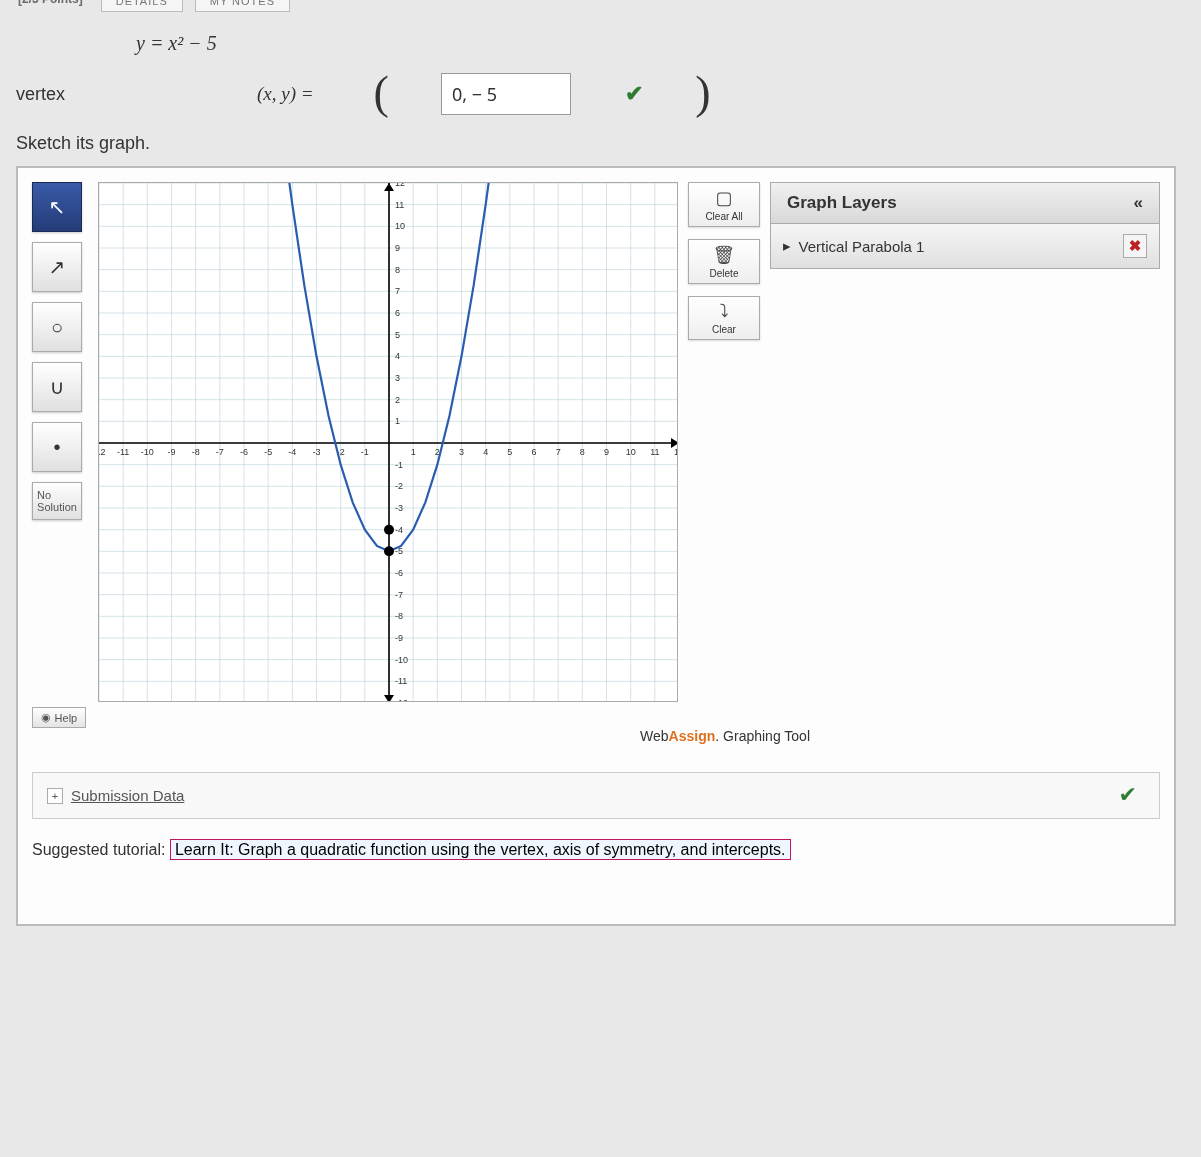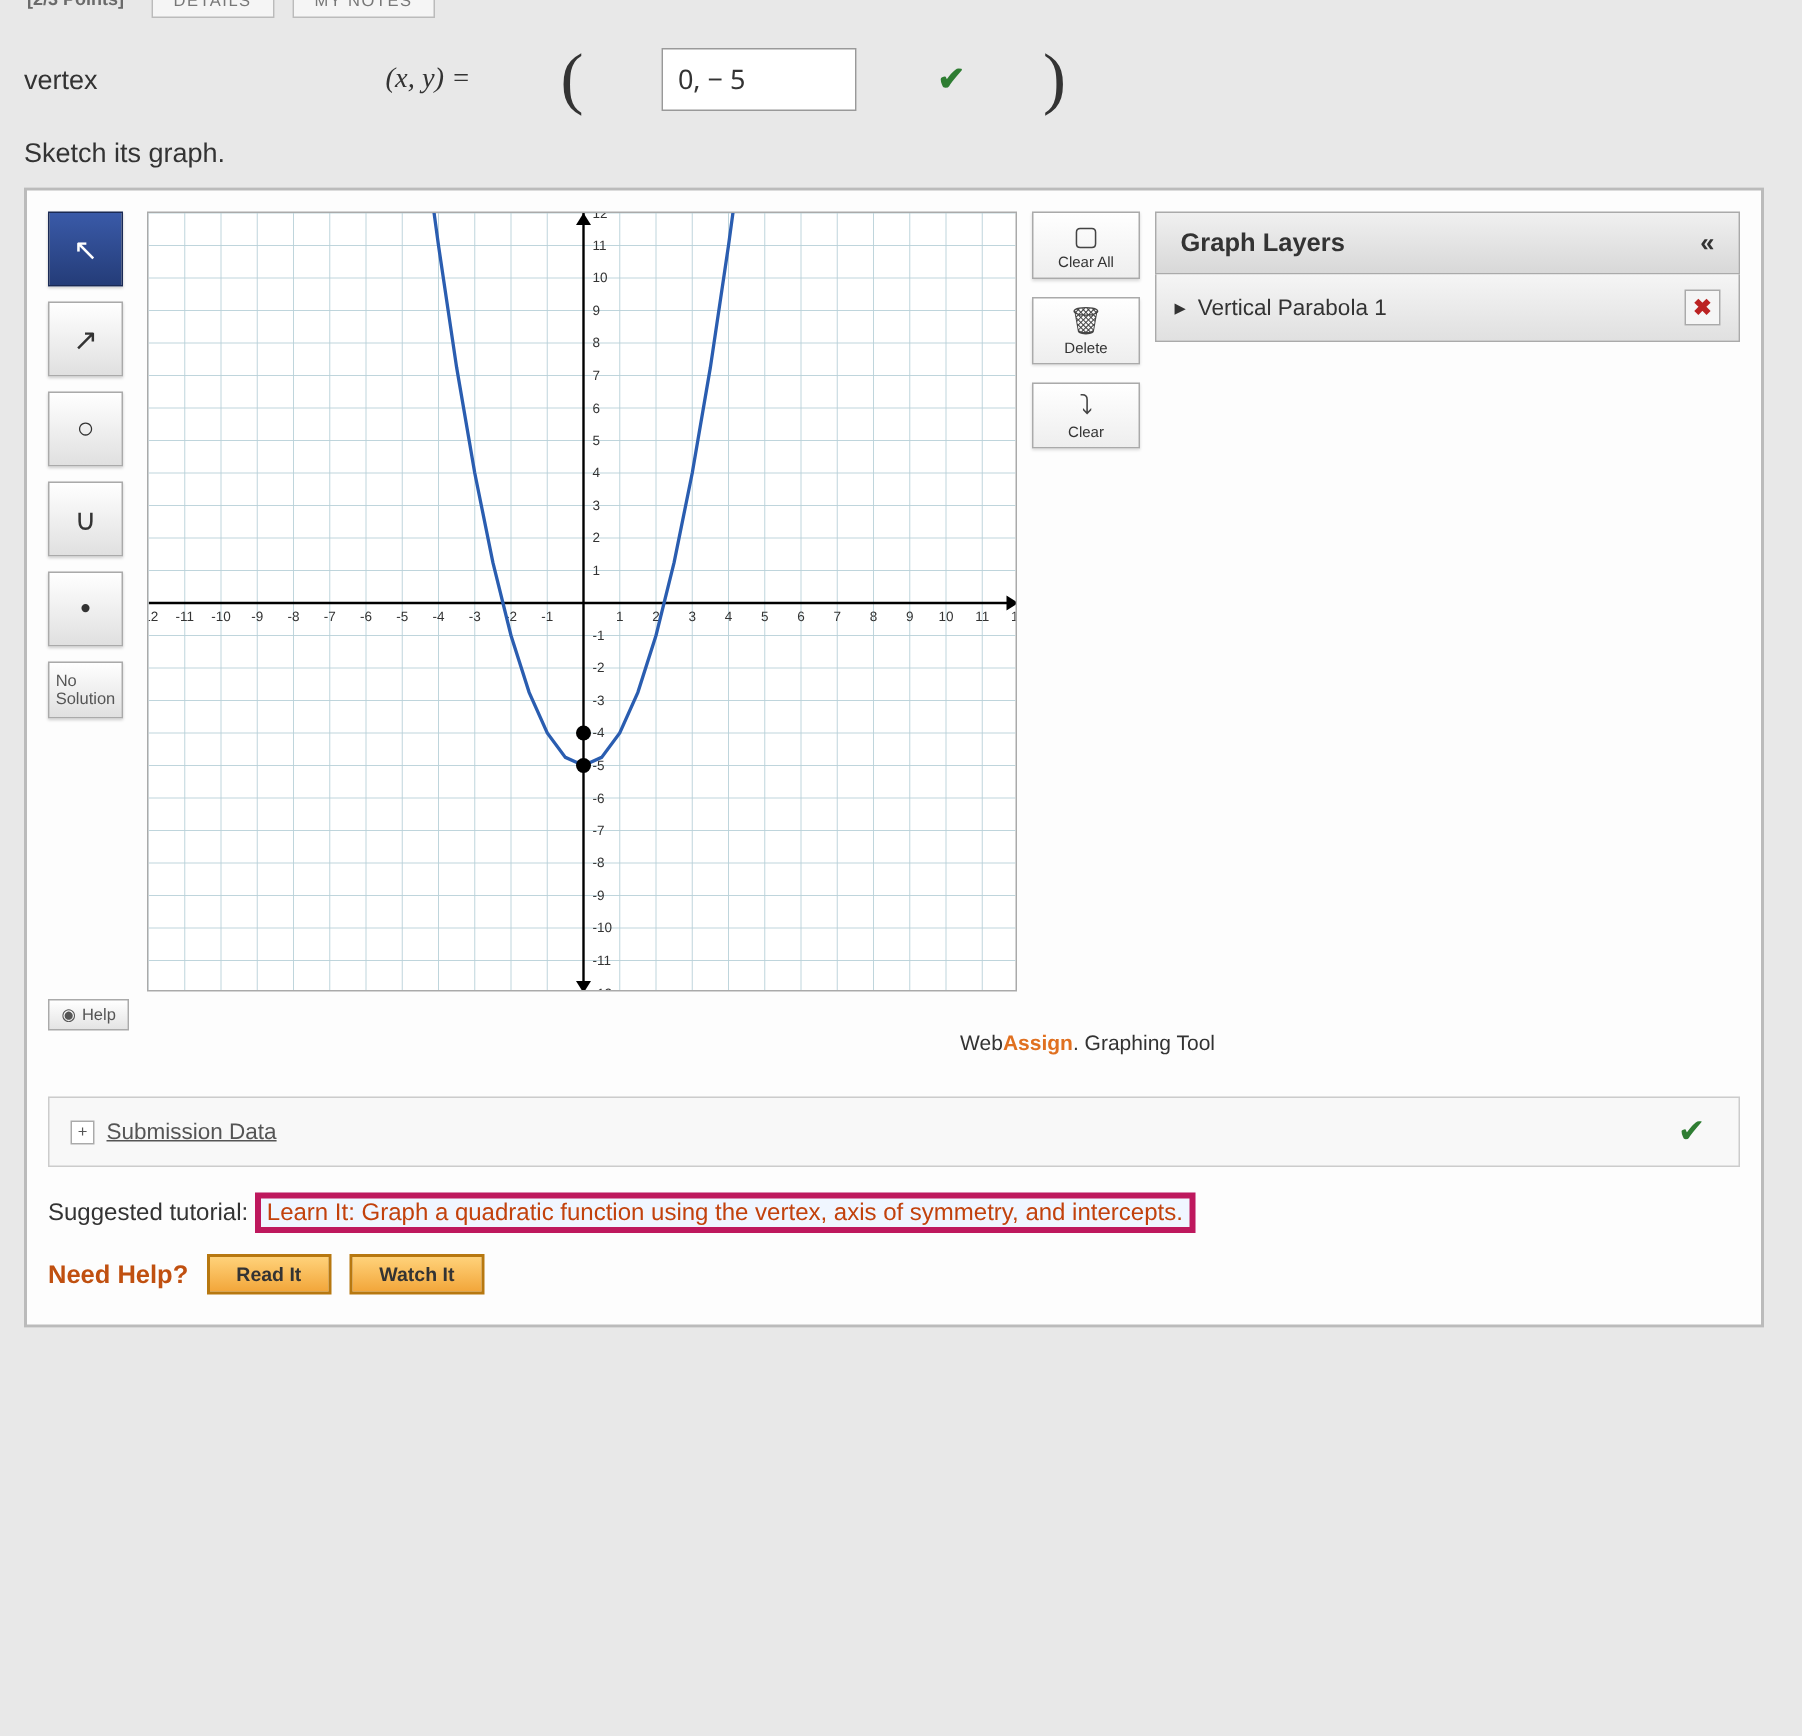--- a/index.html
+++ b/index.html
@@ -241,22 +241,22 @@
     right: 22px;
     bottom: 10px;
     color: #2e7d32;
     font-size: 22px;
   }
   .suggested {
     font-size: 16px;
     margin-top: 22px;
   }
   .suggested a {
-    color: #c2410c;
-    border: 4px solid #be185d;
+    color: #000000;
+    border: 1px solid #be185d;
     padding: 1px 4px;
     background: #f0f6ff;
     text-decoration: none;
   }
   .need-help {
     margin-top: 18px;
     display: flex;
     align-items: center;
     gap: 12px;
   }
@@ -292,20 +292,21 @@
 </head>
 <body>
 
 <div class="top-tabs">
   <div class="top-tab-label">[2/3 Points]</div>
   <div class="top-tab-box">DETAILS</div>
   <div class="top-tab-box">MY NOTES</div>
 </div>
 
 <div class="content">
+  <div class="equation">y = x² − 5</div>
 
   <div class="row" style="position:relative;">
     <div class="row-label">vertex</div>
     <span class="prefix">(x, y)  =</span>
     <span class="paren">(</span>
     <div class="answer-box">0, − 5</div>
     <span class="check-icon">✔</span>
     <span class="paren">)</span>
     <span class="cursor-arrow">➤</span>
   </div>
@@ -487,19 +488,14 @@
       <span class="plus">+</span>
       <a>Submission Data</a>
       <span class="sub-check">✔</span>
     </div>
 
     <div class="suggested">
       <span>Suggested tutorial:</span>
       <a href="#">Learn It: Graph a quadratic function using the vertex, axis of symmetry, and intercepts.</a>
     </div>
 
-    <div class="need-help">
-      <span class="need-help-label">Need Help?</span>
-      <div class="help-btn">Read It</div>
-      <div class="help-btn">Watch It</div>
-    </div>
   </div>
 </div>
 
 </body></html>

